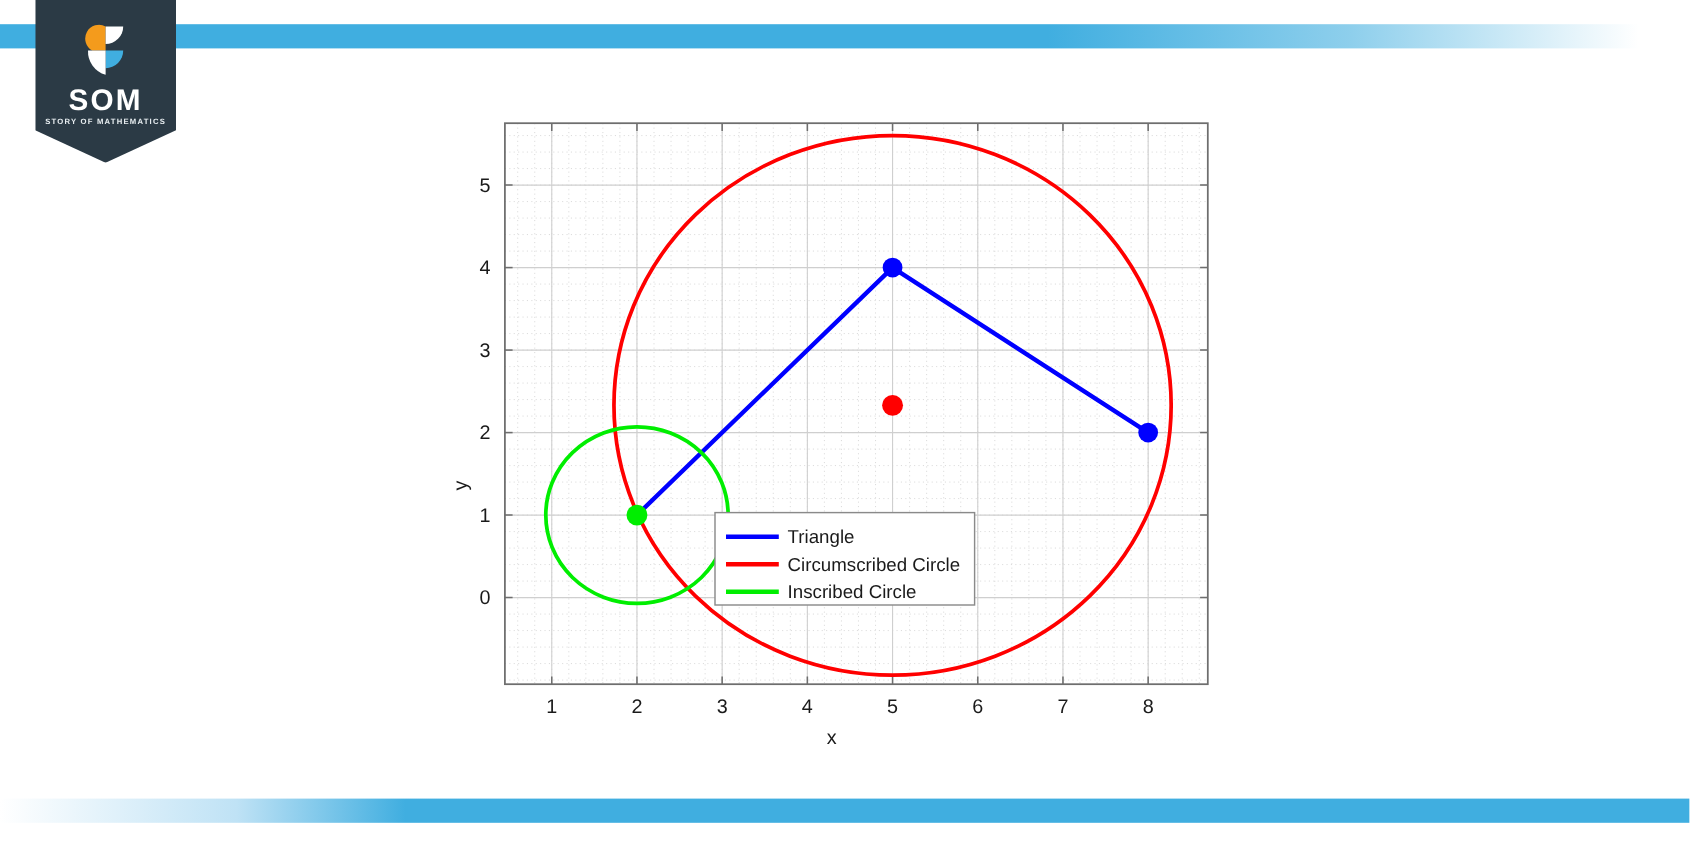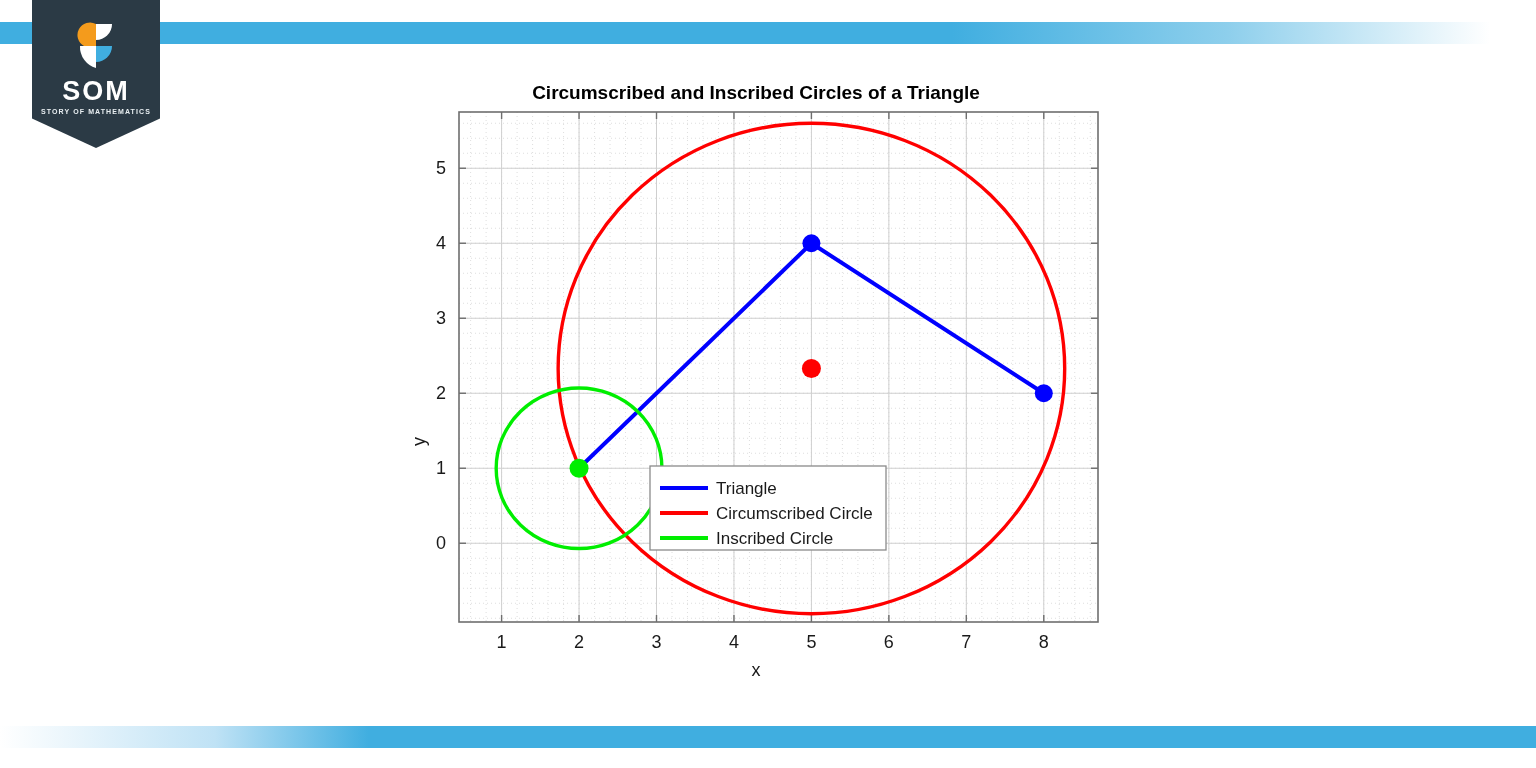--- a/index.html
+++ b/index.html
@@ -150,21 +150,20 @@
     <path d="M24 2 L40 2 A16 16 0 0 1 24 18 Z" fill="#ffffff"></path>
     <path d="M24 24 L40 24 A16 16 0 0 1 24 40 Z" fill="#40AEE0"></path>
     <path d="M24 24 L24 46 A22 22 0 0 1 8 24 Z" fill="#ffffff"></path>
   </svg>
   <div class="logo-word">SOM</div>
   <div class="logo-tagline">STORY OF MATHEMATICS</div>
 </div>
 
 <div class="figure">
 
-  <div class="fig-title">Circumscribed and Inscribed Circles of a Triangle</div>
 
   <svg class="plot-svg" width="712" height="610" viewBox="0 0 712 610">
     <defs>
       <clipPath id="plotclip">
         <rect x="59" y="36" width="639" height="510"></rect>
       </clipPath>
     </defs>
 
     <rect x="59" y="36" width="639" height="510" fill="#ffffff"></rect>
 

